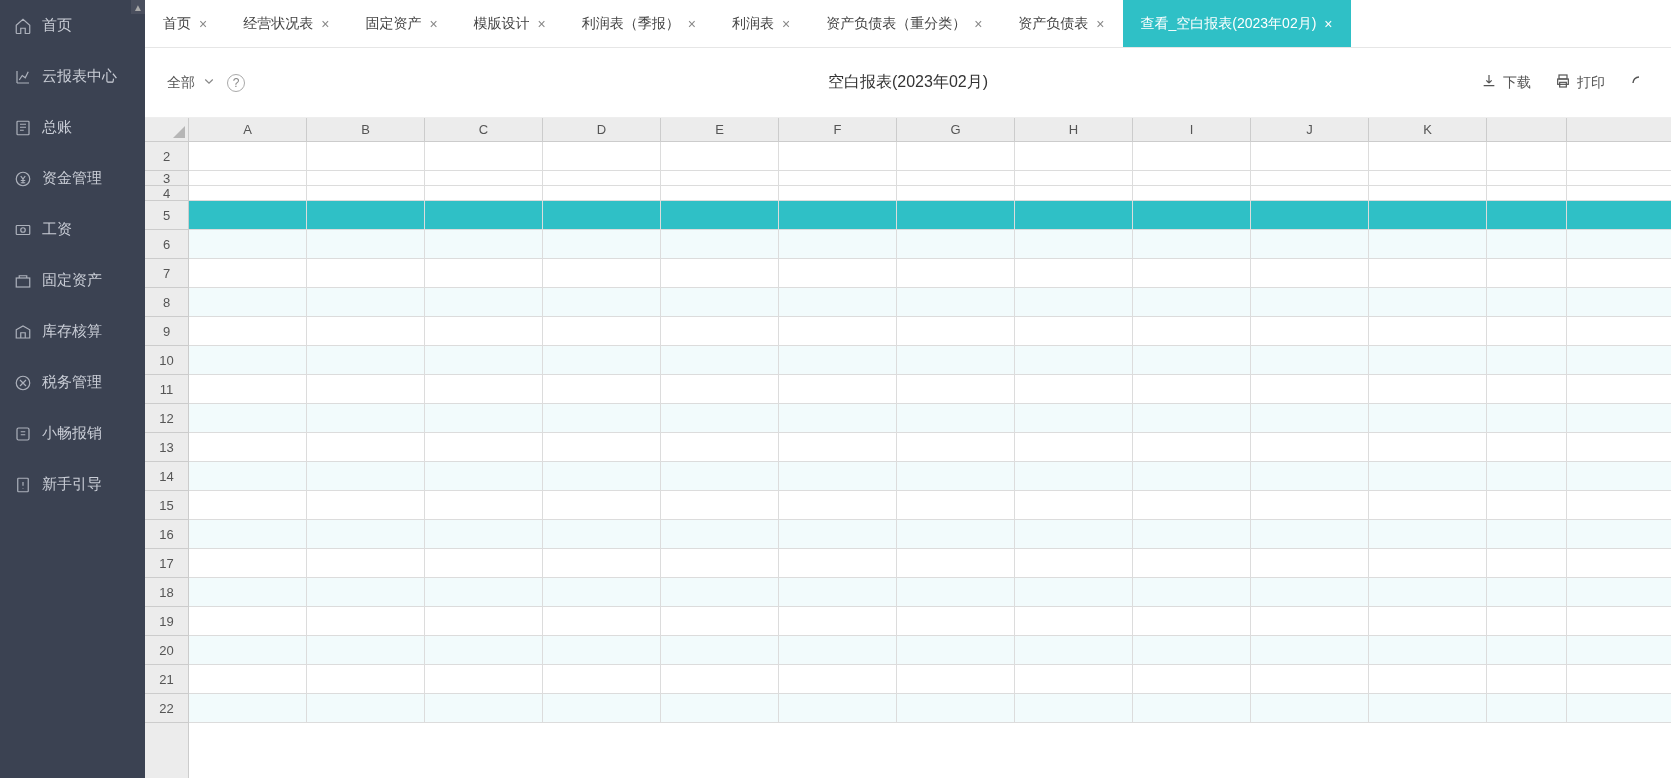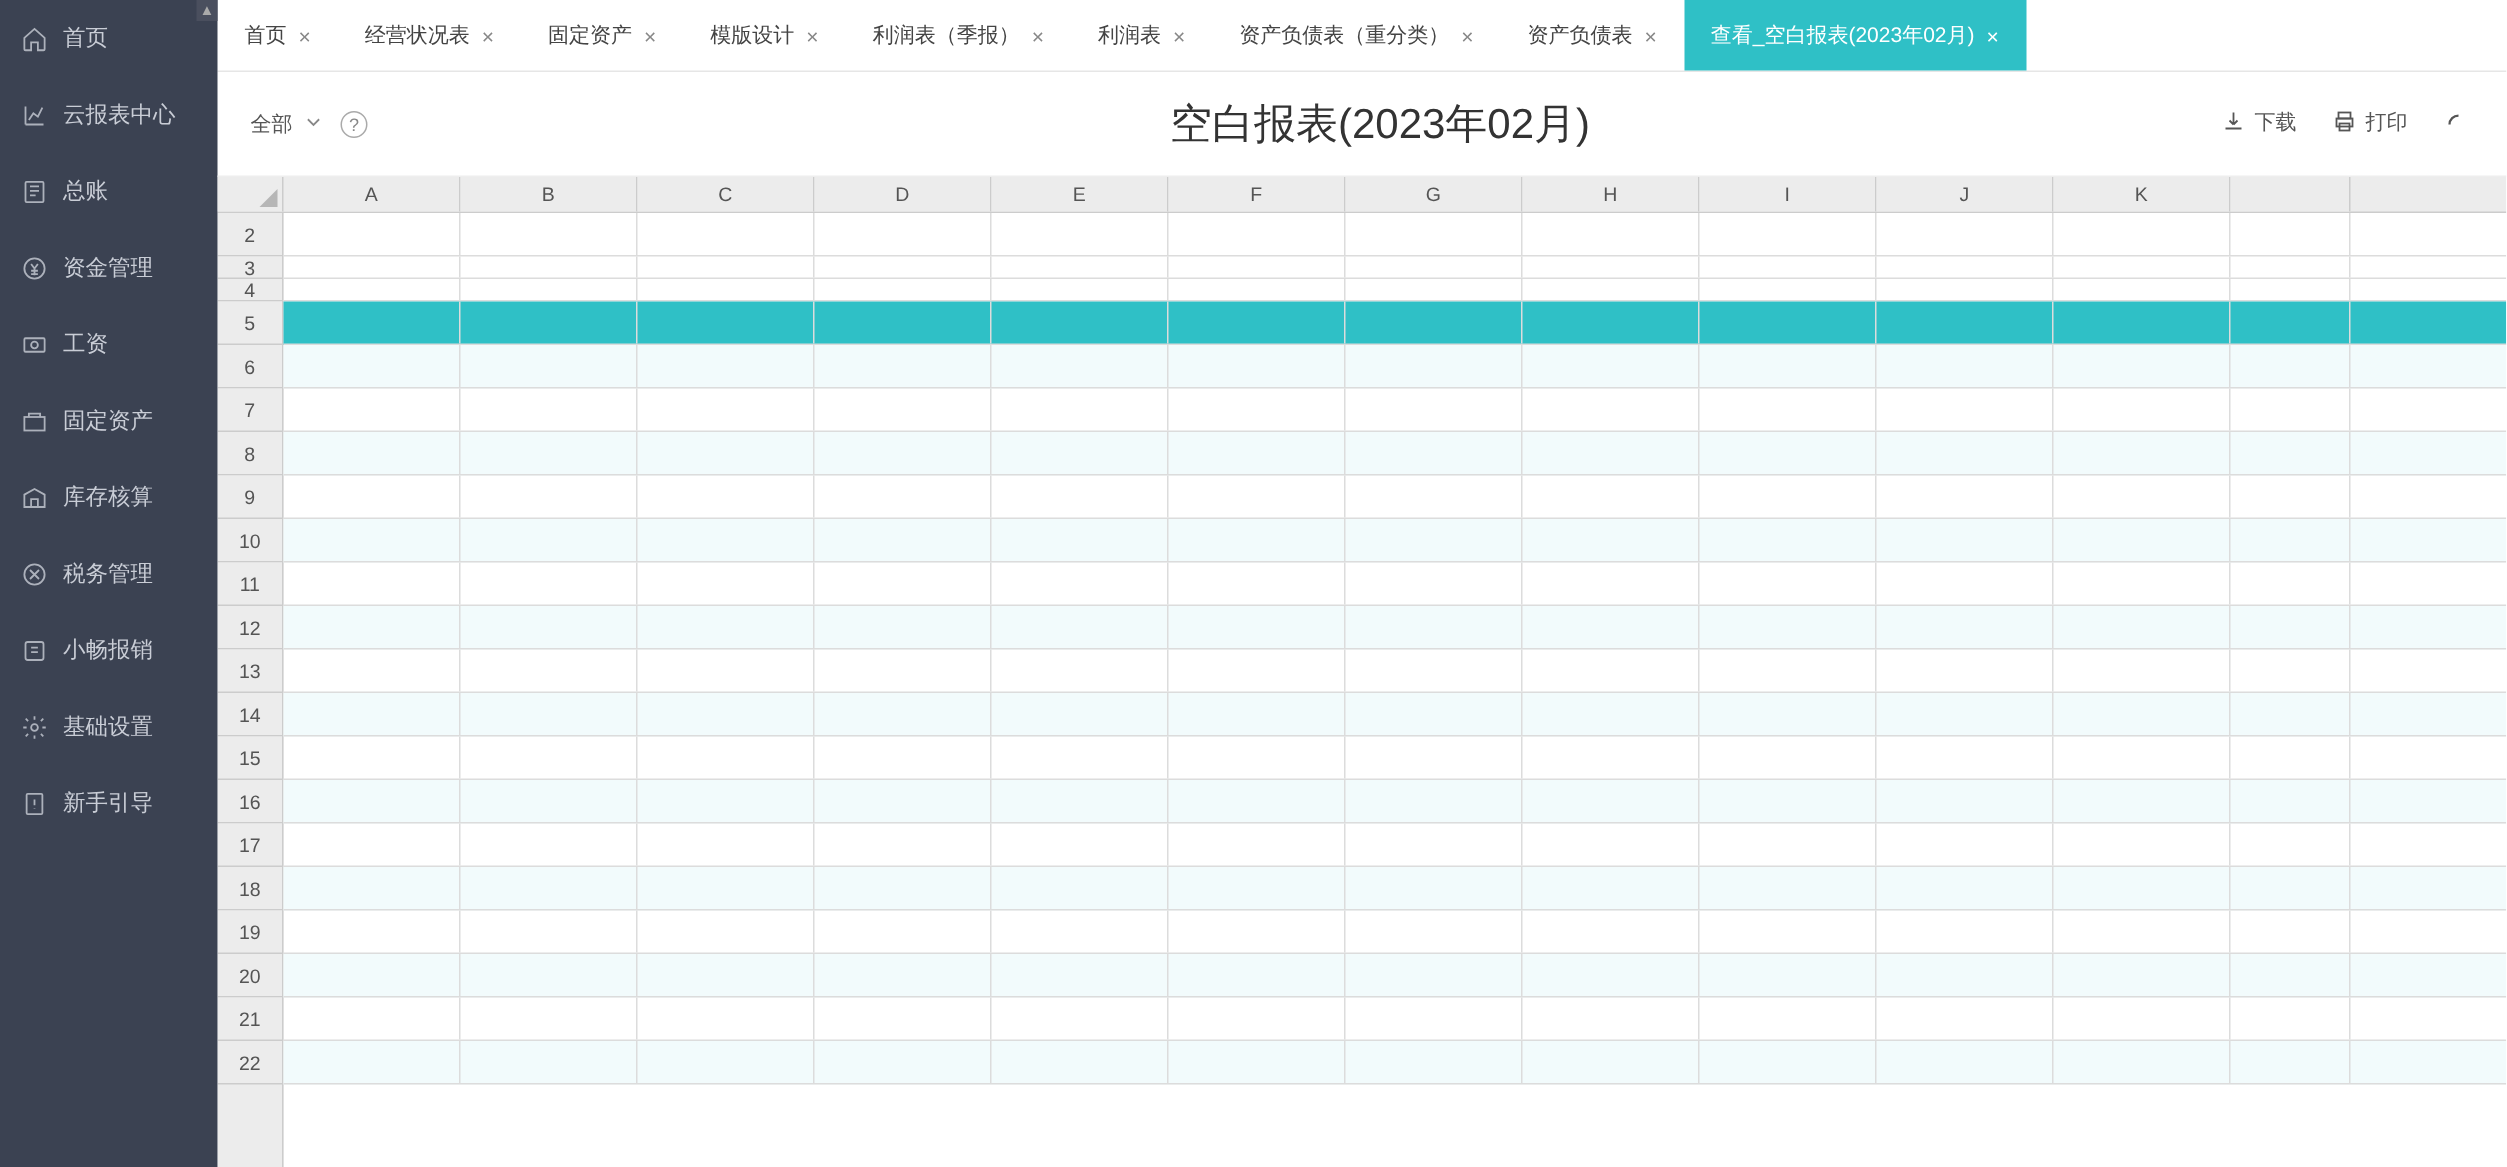--- a/index.html
+++ b/index.html
@@ -110,28 +110,27 @@
     border: 1px solid #aaa;
     border-radius: 50%;
     display: inline-flex; align-items: center; justify-content: center;
     font-size: 12px; color: #888;
     margin-left: 4px;
   }
   .title {
     position: absolute;
     left: 50%;
     transform: translateX(-50%);
-    font-size: 28px;
+    font-size: 16px;
     color: #333;
-    margin-left: 12px;
   }
   .actions {
     margin-left: auto;
     display: flex;
-    align-items: flex-start;
+    align-items: center;
     gap: 24px;
     color: #555;
   }
   .action {
     display: flex; align-items: center; gap: 6px;
     cursor: pointer;
   }
   .action svg { width: 16px; height: 16px; stroke: #555; fill: none; stroke-width: 1.8; }
   .refresh-partial {
     width: 20px; height: 20px;
@@ -293,29 +292,20 @@
           <span>税务管理</span>
         </div>
         <div class="sidebar-item">
           <span class="sidebar-icon">
             <svg viewBox="0 0 24 24">
               <rect x="4" y="4" width="16" height="16" rx="2"></rect>
               <path d="M9 9h6M9 13h6"></path>
             </svg>
           </span>
           <span>小畅报销</span>
-        </div>
-        <div class="sidebar-item">
-          <span class="sidebar-icon">
-            <svg viewBox="0 0 24 24">
-              <circle cx="12" cy="12" r="3"></circle>
-              <path d="M12 2v3M12 19v3M4.2 4.2l2.1 2.1M17.7 17.7l2.1 2.1M2 12h3M19 12h3M4.2 19.8l2.1-2.1M17.7 6.3l2.1-2.1"></path>
-            </svg>
-          </span>
-          <span>基础设置</span>
         </div>
         <div class="sidebar-item">
           <span class="sidebar-icon">
             <svg viewBox="0 0 24 24">
               <rect x="5" y="3" width="14" height="18" rx="1"></rect>
               <path d="M12 8v5m0 3v.5"></path>
             </svg>
           </span>
           <span>新手引导</span>
         </div>

